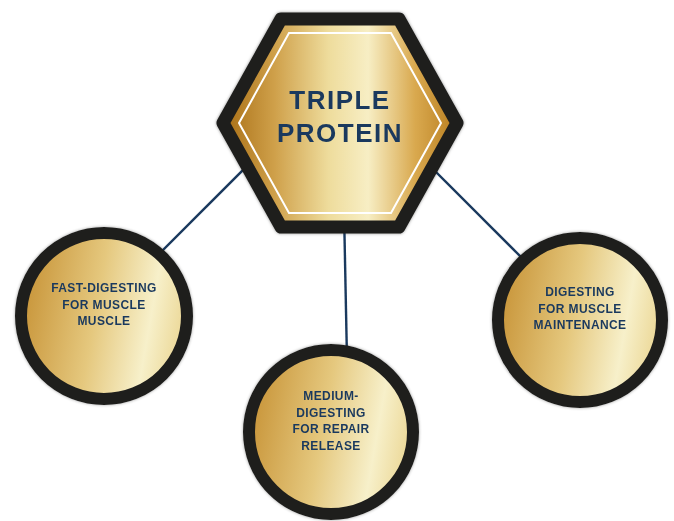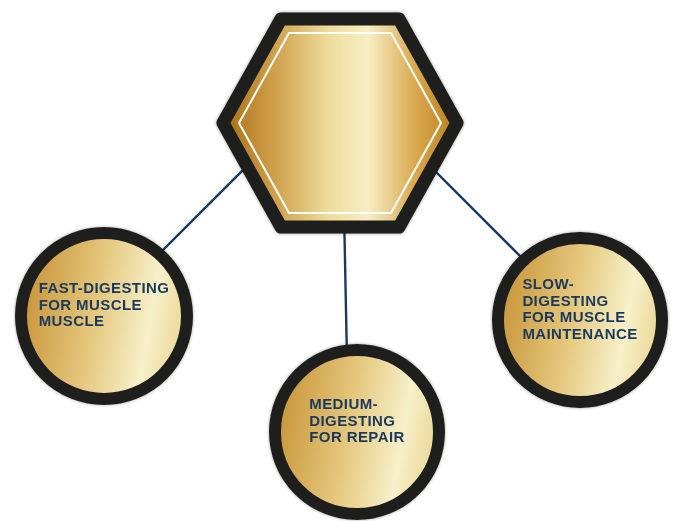--- a/index.html
+++ b/index.html
@@ -46,31 +46,31 @@
       var(--circle-gold-dark) 0%,
       var(--circle-gold-mid) 45%,
       var(--circle-gold-light) 76%,
       var(--circle-gold-edge) 100%);
     display:flex;
     align-items:center;
     justify-content:center;
     box-shadow:0 0 3px rgba(30,30,28,.45);
   }
   .node-label{
-    text-align:left;
+    text-align:center;
     color:var(--text-navy);
-    font-size:15px;
+    font-size:12px;
     font-weight:700;
     line-height:16.5px;
     letter-spacing:0.4px;
     transform:translateY(-11px);
   }
   .node-label span{display:block;}
   .node-fast  {left:15px; top:227px;width:178px;height:178px;}
-  .node-medium{left:269px;top:344px;width:176px;height:176px;}
+  .node-medium{left:243px;top:344px;width:176px;height:176px;}
   .node-slow  {left:492px;top:232px;width:176px;height:176px;}
 </style>
 </head>
 <body>
 
 <div class="stage">
 
   <svg class="connector-svg" width="674" height="521" viewBox="0 0 674 521">
     <defs>
       <linearGradient id="goldHex" x1="0%" y1="0%" x2="100%" y2="0%">
@@ -86,39 +86,43 @@
     <line x1="280" y1="133" x2="150" y2="263" stroke="var(--line-navy)" stroke-width="2.4"></line>
     <line x1="344" y1="210" x2="347" y2="360" stroke="var(--line-navy)" stroke-width="2.4"></line>
     <line x1="400" y1="136" x2="545" y2="281" stroke="var(--line-navy)" stroke-width="2.4"></line>
 
     <g style="filter:drop-shadow(0 0 1.5px rgba(30,30,28,.5))">
       <polygon points="223,123 281,19 399,19 457,123 399,227 281,227" fill="url(#goldHex)" stroke="var(--shape-black)" stroke-width="13" stroke-linejoin="round"></polygon>
       <polygon points="239,123 289,33 391,33 441,123 391,213 289,213" fill="none" stroke="#FFFFFF" stroke-width="2"></polygon>
     </g>
   </svg>
 
+  <div class="hex-title">
+    <span>TRIPLE</span>
+    <span>PROTEIN</span>
+  </div>
 
   <div class="node node-fast">
     <div class="node-label">
       <span>FAST-DIGESTING</span>
       <span>FOR MUSCLE</span>
       <span>MUSCLE</span>
     </div>
   </div>
 
   <div class="node node-medium">
     <div class="node-label">
       <span>MEDIUM-</span>
       <span>DIGESTING</span>
       <span>FOR REPAIR</span>
+      <span>RELEASE</span>
     </div>
   </div>
 
   <div class="node node-slow">
     <div class="node-label">
-      <span>SLOW-</span>
       <span>DIGESTING</span>
       <span>FOR MUSCLE</span>
       <span>MAINTENANCE</span>
     </div>
   </div>
 
 </div>
 
 </body></html>

